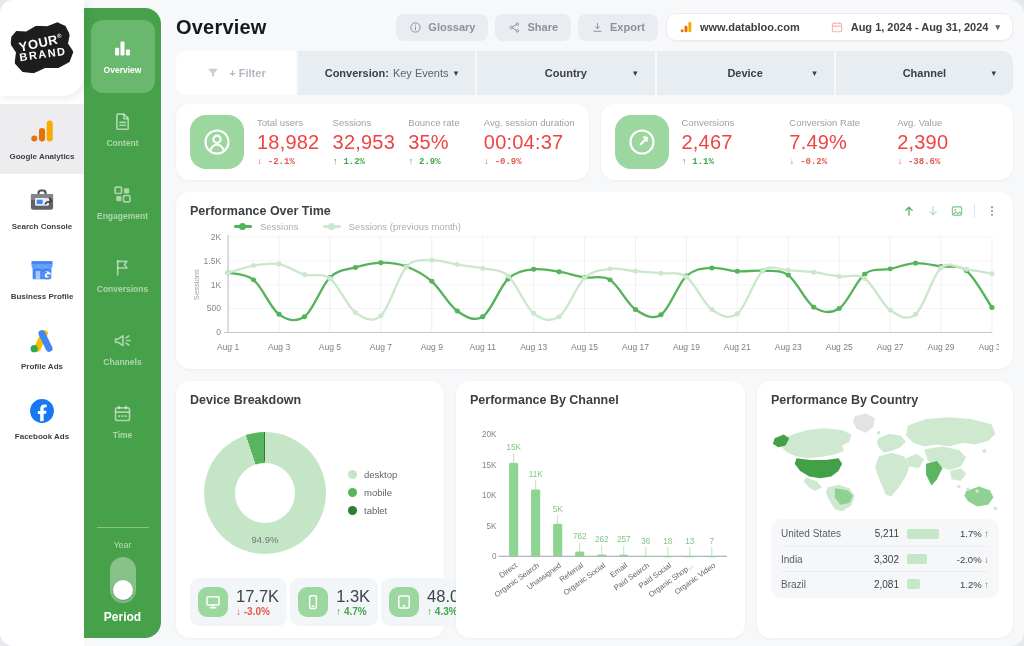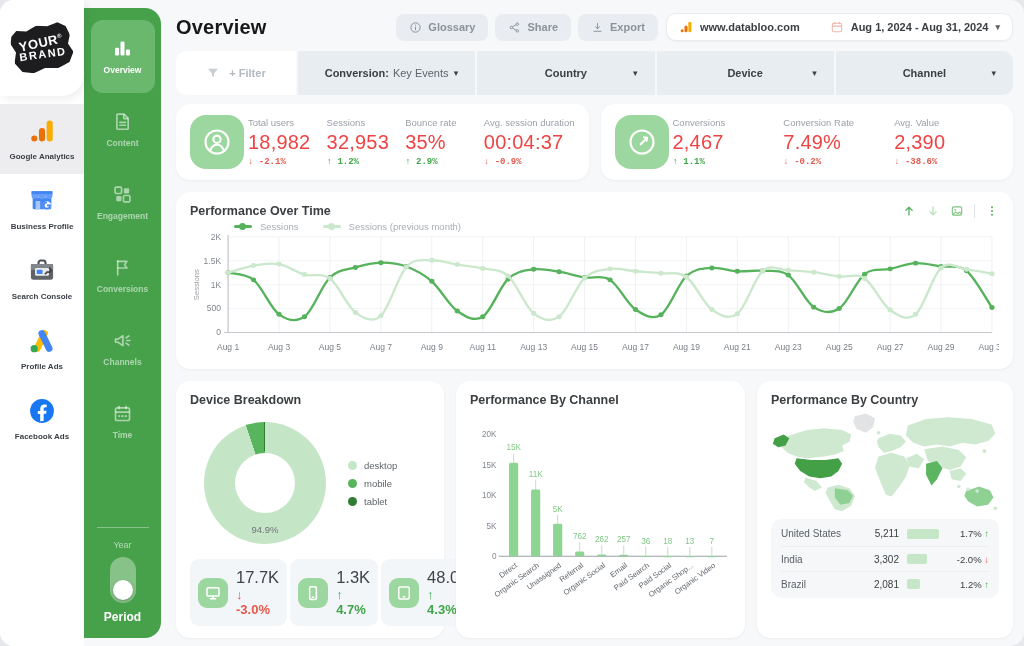--- a/index.html
+++ b/index.html
@@ -51,21 +51,21 @@
   .fseg { background:#e8edf2; display:flex; align-items:center; justify-content:center; font-size:11px; color:#3c4043; position:relative; cursor:pointer; }
   .fseg.first { background:#fff; width:120px; flex:none; color:#b3b9c0; font-weight:700; gap:9px; }
   .fseg.first .ic { width:14px; height:14px; }
   .fseg.dd { flex:1; }
   .flabel { font-weight:600; }
   .fprefix { font-weight:700; }
   .fval { color:#5f6469; margin-left:4px; }
   .caret2 { position:absolute; right:17px; color:#3c4043; font-size:9px; }
 
   .kpirow { display:flex; gap:12px; margin-top:9px; flex:none; }
-  .kpicard { flex:1; background:#fff; border-radius:14px; padding:11px 14px; display:flex; align-items:center; gap:4px; box-shadow:0 1px 3px rgba(25,35,45,.05); }
+  .kpicard { flex:1; background:#fff; border-radius:14px; padding:11px 14px; display:flex; align-items:center; gap:13px; box-shadow:0 1px 3px rgba(25,35,45,.05); }
   .kicon { width:54px; height:54px; border-radius:16px; background:#9cd79f; display:grid; place-items:center; flex:none; }
   .kicon svg { width:30px; height:30px; }
   .kmetrics { flex:1; display:flex; gap:6px; }
   .km { flex:1; display:flex; flex-direction:column; gap:3px; }
   .km .lbl { font-size:9.5px; color:#9ba1a8; white-space:nowrap; }
   .km .val { font-size:20px; color:#ef4444; letter-spacing:.2px; }
   .km .delta { font-size:9px; font-weight:700;font-family:Liberation Mono, monospace; }
   .up { color:#3fa74a; } .down { color:#e4584c; }
 
   .card { background:#fff; border-radius:14px; box-shadow:0 1px 3px rgba(25,35,45,.05); }
@@ -91,21 +91,21 @@
   .donut::after { content:""; position:absolute; inset:31px; background:#fff; border-radius:50%; }
   .donut-label { position:absolute; left:50%; bottom:9px; transform:translateX(-50%); font-size:9.5px; color:#6f7479; z-index:2; }
   .dlegend { display:flex; flex-direction:column; gap:7px; }
   .ditem { display:flex; align-items:center; gap:7px; font-size:9.5px; color:#5f6469; cursor:pointer; }
   .ddot { width:9px; height:9px; border-radius:50%; flex:none; }
   .devstats { display:flex; gap:3px; flex:none; }
   .dstat { flex:1; background:#f3f6f8; border-radius:9px; padding:9px 8px; display:flex; align-items:center; gap:8px; }
   .dstat .tile { width:30px; height:30px; border-radius:9px; background:#9cd79f; display:grid; place-items:center; flex:none; }
   .dstat .tile svg { width:18px; height:18px; }
   .dstat .v { font-size:16.5px; color:#3f4449; }
-  .dstat .d { font-size:13px; font-weight:700; }
+  .dstat .d { font-size:10px; font-weight:700; }
 
   #bar-chart { width:100%; flex:1; min-height:0; }
   #world-map { width:100%; height:102px; margin-top:3px; }
   .ctable { margin-top:7px; background:#f5f7f9; border-radius:10px; padding:2px 10px; }
   .crow { display:grid; grid-template-columns:76px 34px 1fr 42px; align-items:center; gap:8px; height:25px; font-size:10px; cursor:pointer; }
   .crow + .crow { border-top:1px solid #ebedf0; }
   .cname { color:#5b6066; }
   .cval { color:#3c4043; text-align:right; }
   .cbar { height:10px; background:#c6e6c8; border-radius:2px; }
   .cdelta { text-align:right; color:#3c4043; font-size:9.5px; white-space:nowrap; }
@@ -132,42 +132,42 @@
               <rect x="16" y="3" width="5.2" height="18" rx="2.6" fill="#F9AB00"></rect>
               <rect x="9.4" y="9.5" width="5.2" height="11.5" rx="2.6" fill="#E8710A"></rect>
               <circle cx="5.4" cy="18.4" r="2.6" fill="#E8710A"></circle>
             </svg>
           </span>
           <span class="lbl">Google Analytics</span>
         </div>
         <div class="conn">
           <span class="ic">
             <svg viewBox="0 0 24 24">
+              <path d="M9 6V5a2 2 0 0 1 2-2h2a2 2 0 0 1 2 2v1" fill="none" stroke="#4a4f54" stroke-width="1.8"></path>
+              <rect x="2.5" y="6" width="19" height="13.5" rx="2" fill="#5f6368"></rect>
+              <rect x="2.5" y="6" width="19" height="5" fill="#80868b"></rect>
+              <rect x="6" y="9.5" width="12" height="6.5" rx="1" fill="#e8eaed"></rect>
+              <rect x="7.5" y="11" width="5" height="3.5" rx=".6" fill="#4285F4"></rect>
+              <path d="M14.5 14.8l2.2-2.2m0 0a1.8 1.8 0 1 0 1.3-3.1" stroke="#3c4043" stroke-width="1.4" fill="none"></path>
+            </svg>
+          </span>
+          <span class="lbl">Search Console</span>
+        </div>
+        <div class="conn">
+          <span class="ic">
+            <svg viewBox="0 0 24 24">
               <rect x="4" y="9" width="16" height="10" rx="1" fill="#4285F4"></rect>
               <rect x="6.5" y="12" width="4" height="7" fill="#A8C7FA"></rect>
               <path d="M3 5h18v2.2a2.9 2.9 0 0 1-5.8 0 3.1 3.1 0 0 1-6.4 0A2.9 2.9 0 0 1 3 7.2z" fill="#669DF6"></path>
               <rect x="3" y="3.5" width="18" height="2.5" fill="#4285F4"></rect>
               <circle cx="16.2" cy="15.8" r="3.6" fill="#fff"></circle>
               <path d="M16.2 13.1a2.7 2.7 0 1 0 2.7 2.7h-2.7" fill="none" stroke="#4285F4" stroke-width="1.5"></path>
             </svg>
           </span>
           <span class="lbl">Business Profile</span>
-        </div>
-        <div class="conn">
-          <span class="ic">
-            <svg viewBox="0 0 24 24">
-              <path d="M9 6V5a2 2 0 0 1 2-2h2a2 2 0 0 1 2 2v1" fill="none" stroke="#4a4f54" stroke-width="1.8"></path>
-              <rect x="2.5" y="6" width="19" height="13.5" rx="2" fill="#5f6368"></rect>
-              <rect x="2.5" y="6" width="19" height="5" fill="#80868b"></rect>
-              <rect x="6" y="9.5" width="12" height="6.5" rx="1" fill="#e8eaed"></rect>
-              <rect x="7.5" y="11" width="5" height="3.5" rx=".6" fill="#4285F4"></rect>
-              <path d="M14.5 14.8l2.2-2.2m0 0a1.8 1.8 0 1 0 1.3-3.1" stroke="#3c4043" stroke-width="1.4" fill="none"></path>
-            </svg>
-          </span>
-          <span class="lbl">Search Console</span>
         </div>
         <div class="conn">
           <span class="ic">
             <svg viewBox="0 0 24 24">
               <g transform="translate(-1 0) rotate(26 12 12)">
                 <rect x="9.1" y="2" width="5.8" height="20" rx="2.9" fill="#FBBC04"></rect>
               </g>
               <g transform="translate(3 0) rotate(-26 12 12)">
                 <rect x="9.1" y="2" width="5.8" height="20" rx="2.9" fill="#4285F4"></rect>
               </g>

